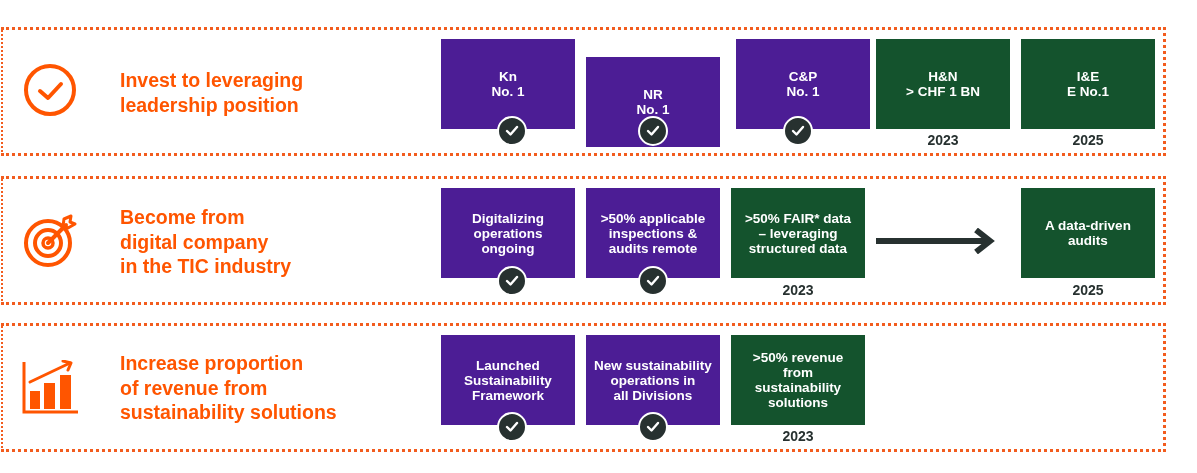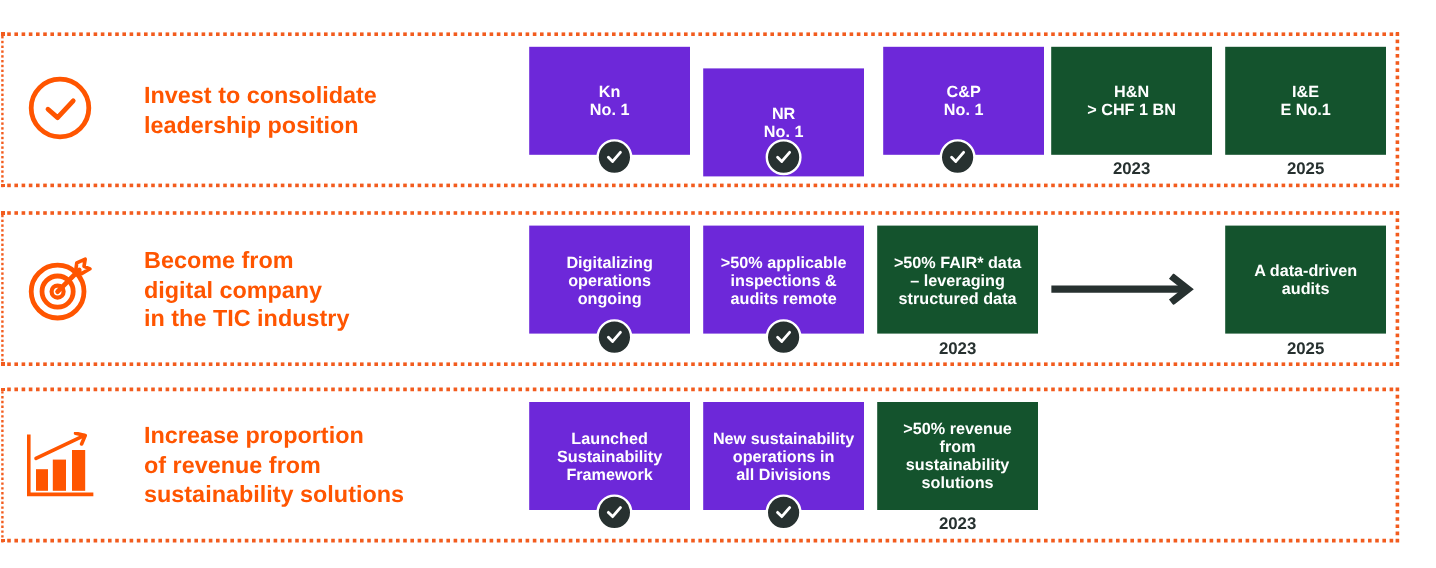--- a/index.html
+++ b/index.html
@@ -11,38 +11,38 @@
              box-sizing: border-box; }
   .s1 { top: 27px; height: 129px; }
   .s2 { top: 176px; height: 129px; }
   .s3 { top: 323px; height: 129px; }
   .icon { position: absolute; left: 22px; width: 56px; height: 56px; }
   .title { position: absolute; left: 120px; color: #ff5500; font-weight: bold;
            font-size: 19.5px; line-height: 24.5px; white-space: pre-line; }
   .box { position: absolute; width: 134px; height: 90px; color: #ffffff; font-weight: bold;
          font-size: 13.5px; line-height: 15px; text-align: center; display: flex;
          align-items: center; justify-content: center; white-space: pre-line; box-sizing: border-box; padding: 0 2px; }
-  .orange { background: #6d28d9; }
+  .orange { background: #4c1d95; }
   .slate { background: #14532d; }
   .check { position: absolute; width: 26px; height: 26px; border-radius: 50%;
            background: #273130; border: 2px solid #ffffff; box-sizing: content-box;
            display: flex; align-items: center; justify-content: center; }
   .year { position: absolute; width: 134px; text-align: center; color: #273130;
           font-weight: bold; font-size: 14px; line-height: 16px; }
   .arrow { position: absolute; left: 876px; top: 228px; width: 122px; height: 26px; }
 </style>
 </head>
 <body>
 
 <div class="section s1"></div>
 <svg class="icon" style="top:62px" viewBox="0 0 56 56">
   <circle cx="28" cy="28" r="24" fill="none" stroke="#ff5500" stroke-width="4"></circle>
   <polyline points="18,29 26,36 39,22" fill="none" stroke="#ff5500" stroke-width="4" stroke-linecap="round" stroke-linejoin="round"></polyline>
 </svg>
-<div class="title" style="top:68px">Invest to consolidate
+<div class="title" style="top:68px">Invest to leveraging
 leadership position</div>
 
 <div class="box orange" style="left:441px;top:39px">Kn
 No. 1</div>
 <div class="check" style="left:497px;top:116px">
     <svg width="14" height="12" viewBox="0 0 14 12">
       <polyline points="2,6 5.5,9.5 12,2" fill="none" stroke="#fff" stroke-width="2.4" stroke-linecap="round" stroke-linejoin="round"></polyline>
     </svg>
   </div>
 <div class="box orange" style="left:586px;top:57px">NR

